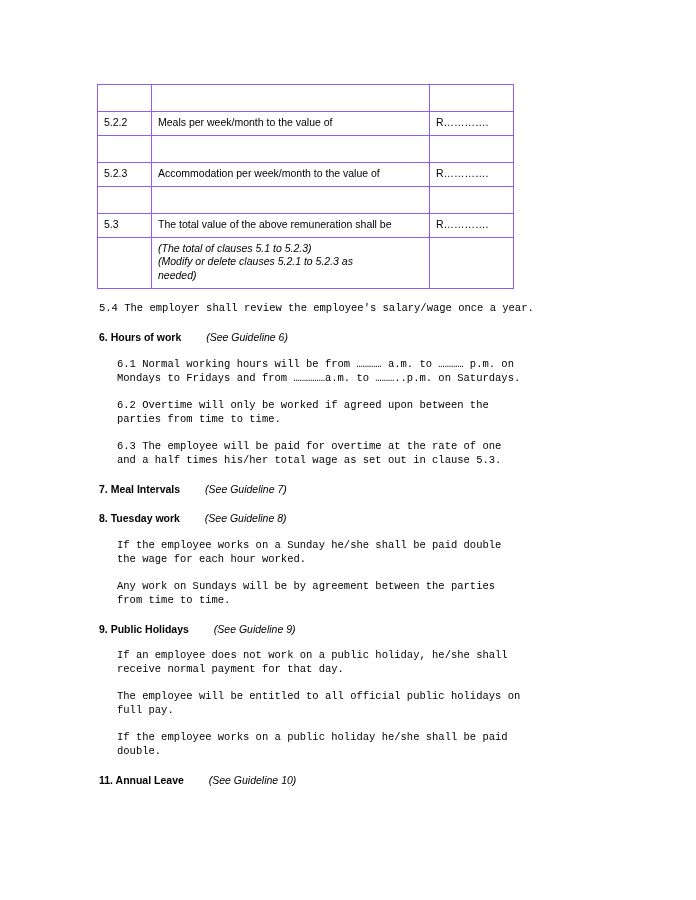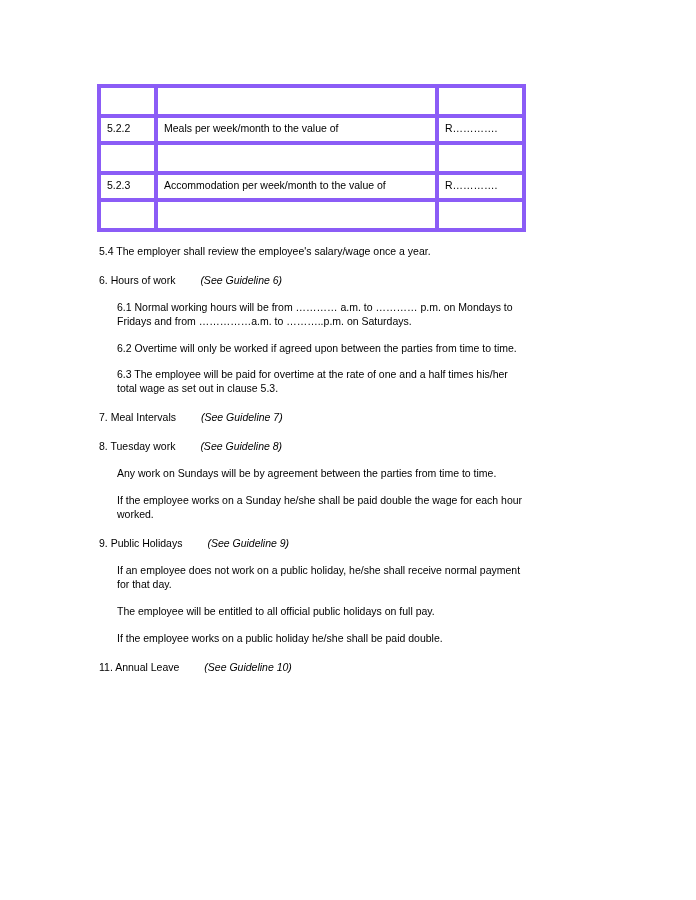--- a/index.html
+++ b/index.html
@@ -31,54 +31,55 @@
   }
 
   
   table.remuneration {
     border-collapse: collapse;
     width: 377px;
     table-layout: fixed;
     margin: 0;
   }
   table.remuneration td {
-    border: 4px solid #8b5cf6;
+    border: 1px solid #8b5cf6;
     vertical-align: top;
     padding: 4px 6px 5px 6px;
     font-size: 10.5px;
     line-height: 1.32;
     font-family: "Liberation Sans", sans-serif;
   }
   td.c-num { width: 41px; }
   td.c-desc { width: 265px; }
   td.c-val { width: 71px; }
   tr.spacer td { height: 17px; }
   td .ital {
     font-style: italic;
   }
   td .ital div { white-space: normal; }
 
   
   .para {
     font-size: 10.5px;
     line-height: 1.33;
     margin: 0;
+    font-family: Liberation Mono, monospace;
   }
   .flush {
     margin-top: 13px;
     margin-left: 2px;
   }
   .heading {
     font-size: 10.5px;
     line-height: 1.33;
     margin: 0;
     margin-top: 15px;
     margin-left: 2px;
   }
-  .heading b { font-weight: normal; text-align: right; }
+  .heading b { font-weight: bold; text-align: right; }
   .heading i { font-style: italic; font-weight: normal; margin-left: 22px; }
   .indent {
     margin-left: 20px;
     margin-top: 13px;
     width: 408px;
   }
 </style>
 </head>
 <body>
 
@@ -105,35 +106,51 @@
         <tr>
           <td class="c-num">5.2.3</td>
           <td class="c-desc">Accommodation per week/month to the value of</td>
           <td class="c-val">R………….</td>
         </tr>
         <tr class="spacer">
           <td class="c-num"></td>
           <td class="c-desc"></td>
           <td class="c-val"></td>
         </tr>
+        <tr>
+          <td class="c-num">5.3</td>
+          <td class="c-desc">The total value of the above remuneration shall be</td>
+          <td class="c-val">R………….</td>
+        </tr>
+        <tr>
+          <td class="c-num"></td>
+          <td class="c-desc">
+            <span class="ital">
+              <div>(The total of clauses 5.1 to 5.2.3)</div>
+              <div>(Modify or delete clauses 5.2.1 to 5.2.3 as</div>
+              <div>needed)</div>
+            </span>
+          </td>
+          <td class="c-val"></td>
+        </tr>
       </tbody>
     </table>
 
     <p class="para flush">5.4 The employer shall review the employee's salary/wage once a year.</p>
 
     <p class="heading"><b>6. Hours of work</b> <i>(See Guideline 6)</i></p>
     <p class="para indent">6.1 Normal working hours will be from ………… a.m. to ………… p.m. on Mondays to Fridays and from ……………a.m. to ………..p.m. on Saturdays.</p>
     <p class="para indent">6.2 Overtime will only be worked if agreed upon between the parties from time to time.</p>
     <p class="para indent">6.3 The employee will be paid for overtime at the rate of one and a half times his/her total wage as set out in clause 5.3.</p>
 
     <p class="heading"><b>7. Meal Intervals</b> <i>(See Guideline 7)</i></p>
 
     <p class="heading"><b>8. Tuesday work</b> <i>(See Guideline 8)</i></p>
+    <p class="para indent">If the employee works on a Sunday he/she shall be paid double the wage for each hour worked.</p>
     <p class="para indent">Any work on Sundays will be by agreement between the parties from time to time.</p>
-    <p class="para indent">If the employee works on a Sunday he/she shall be paid double the wage for each hour worked.</p>
 
     <p class="heading"><b>9. Public Holidays</b> <i>(See Guideline 9)</i></p>
     <p class="para indent">If an employee does not work on a public holiday, he/she shall receive normal payment for that day.</p>
     <p class="para indent">The employee will be entitled to all official public holidays on full pay.</p>
     <p class="para indent">If the employee works on a public holiday he/she shall be paid double.</p>
 
     <p class="heading"><b>11. Annual Leave</b> <i>(See Guideline 10)</i></p>
 
   </div>
 </div>

